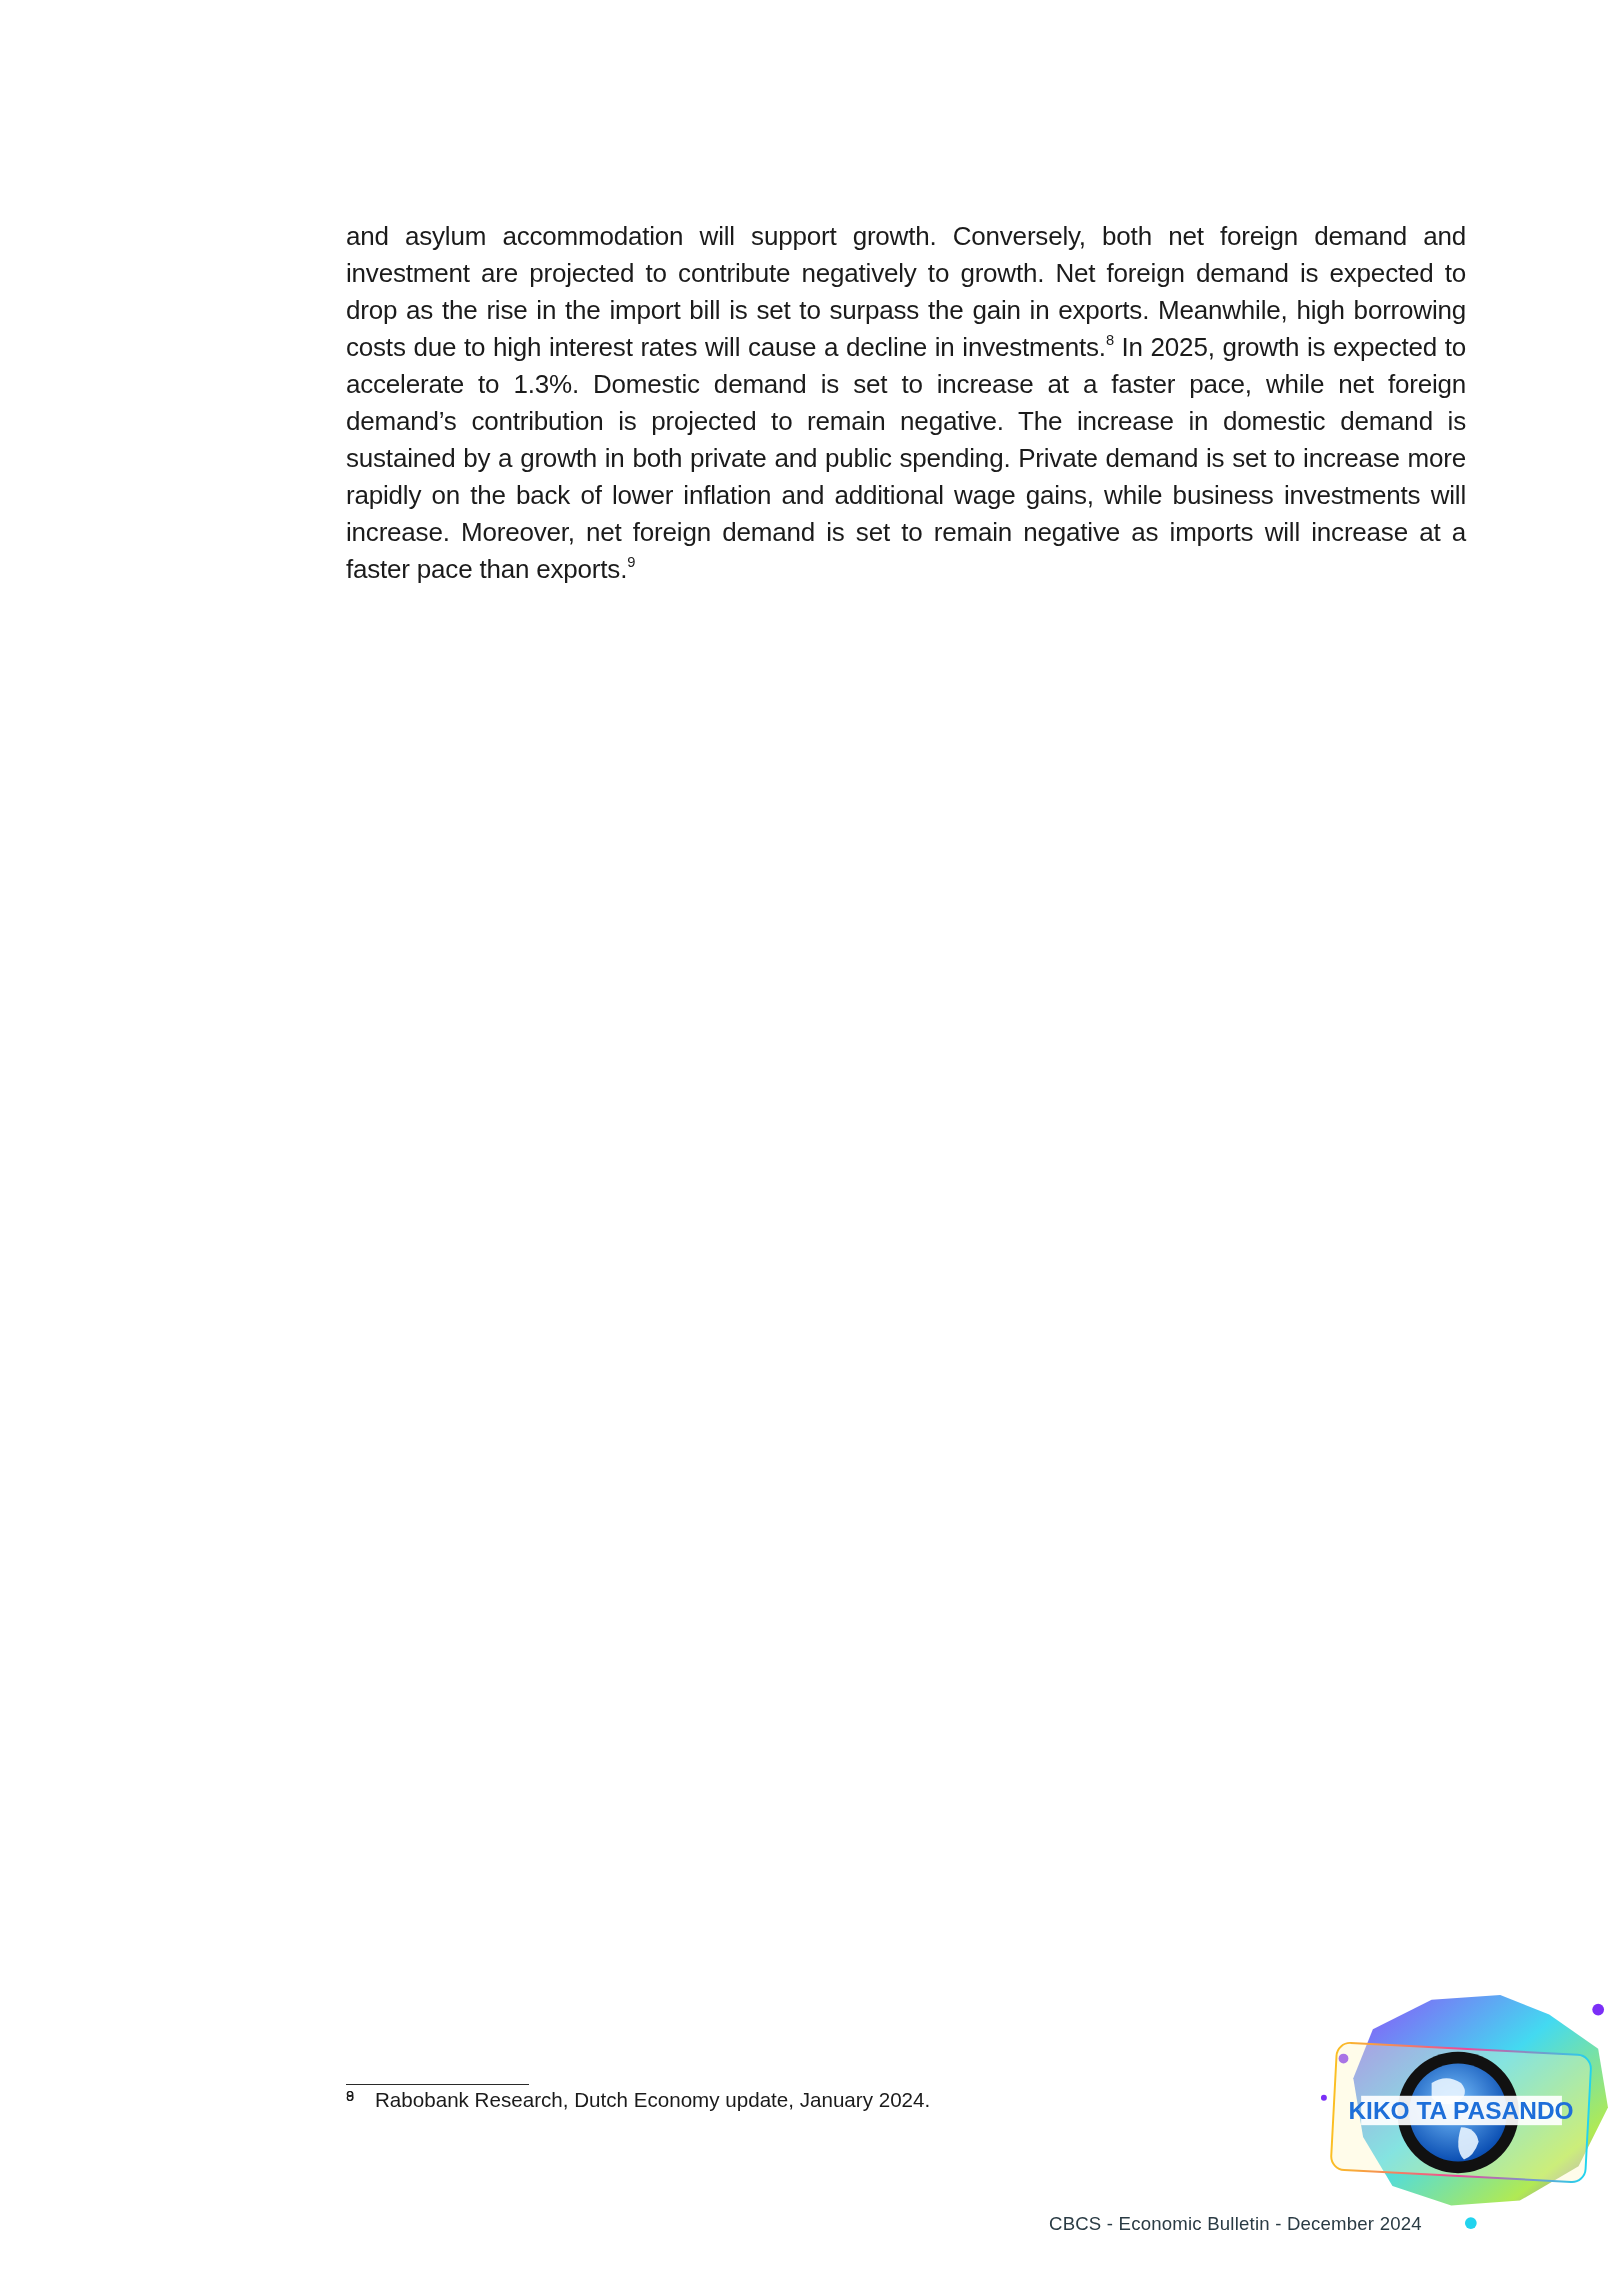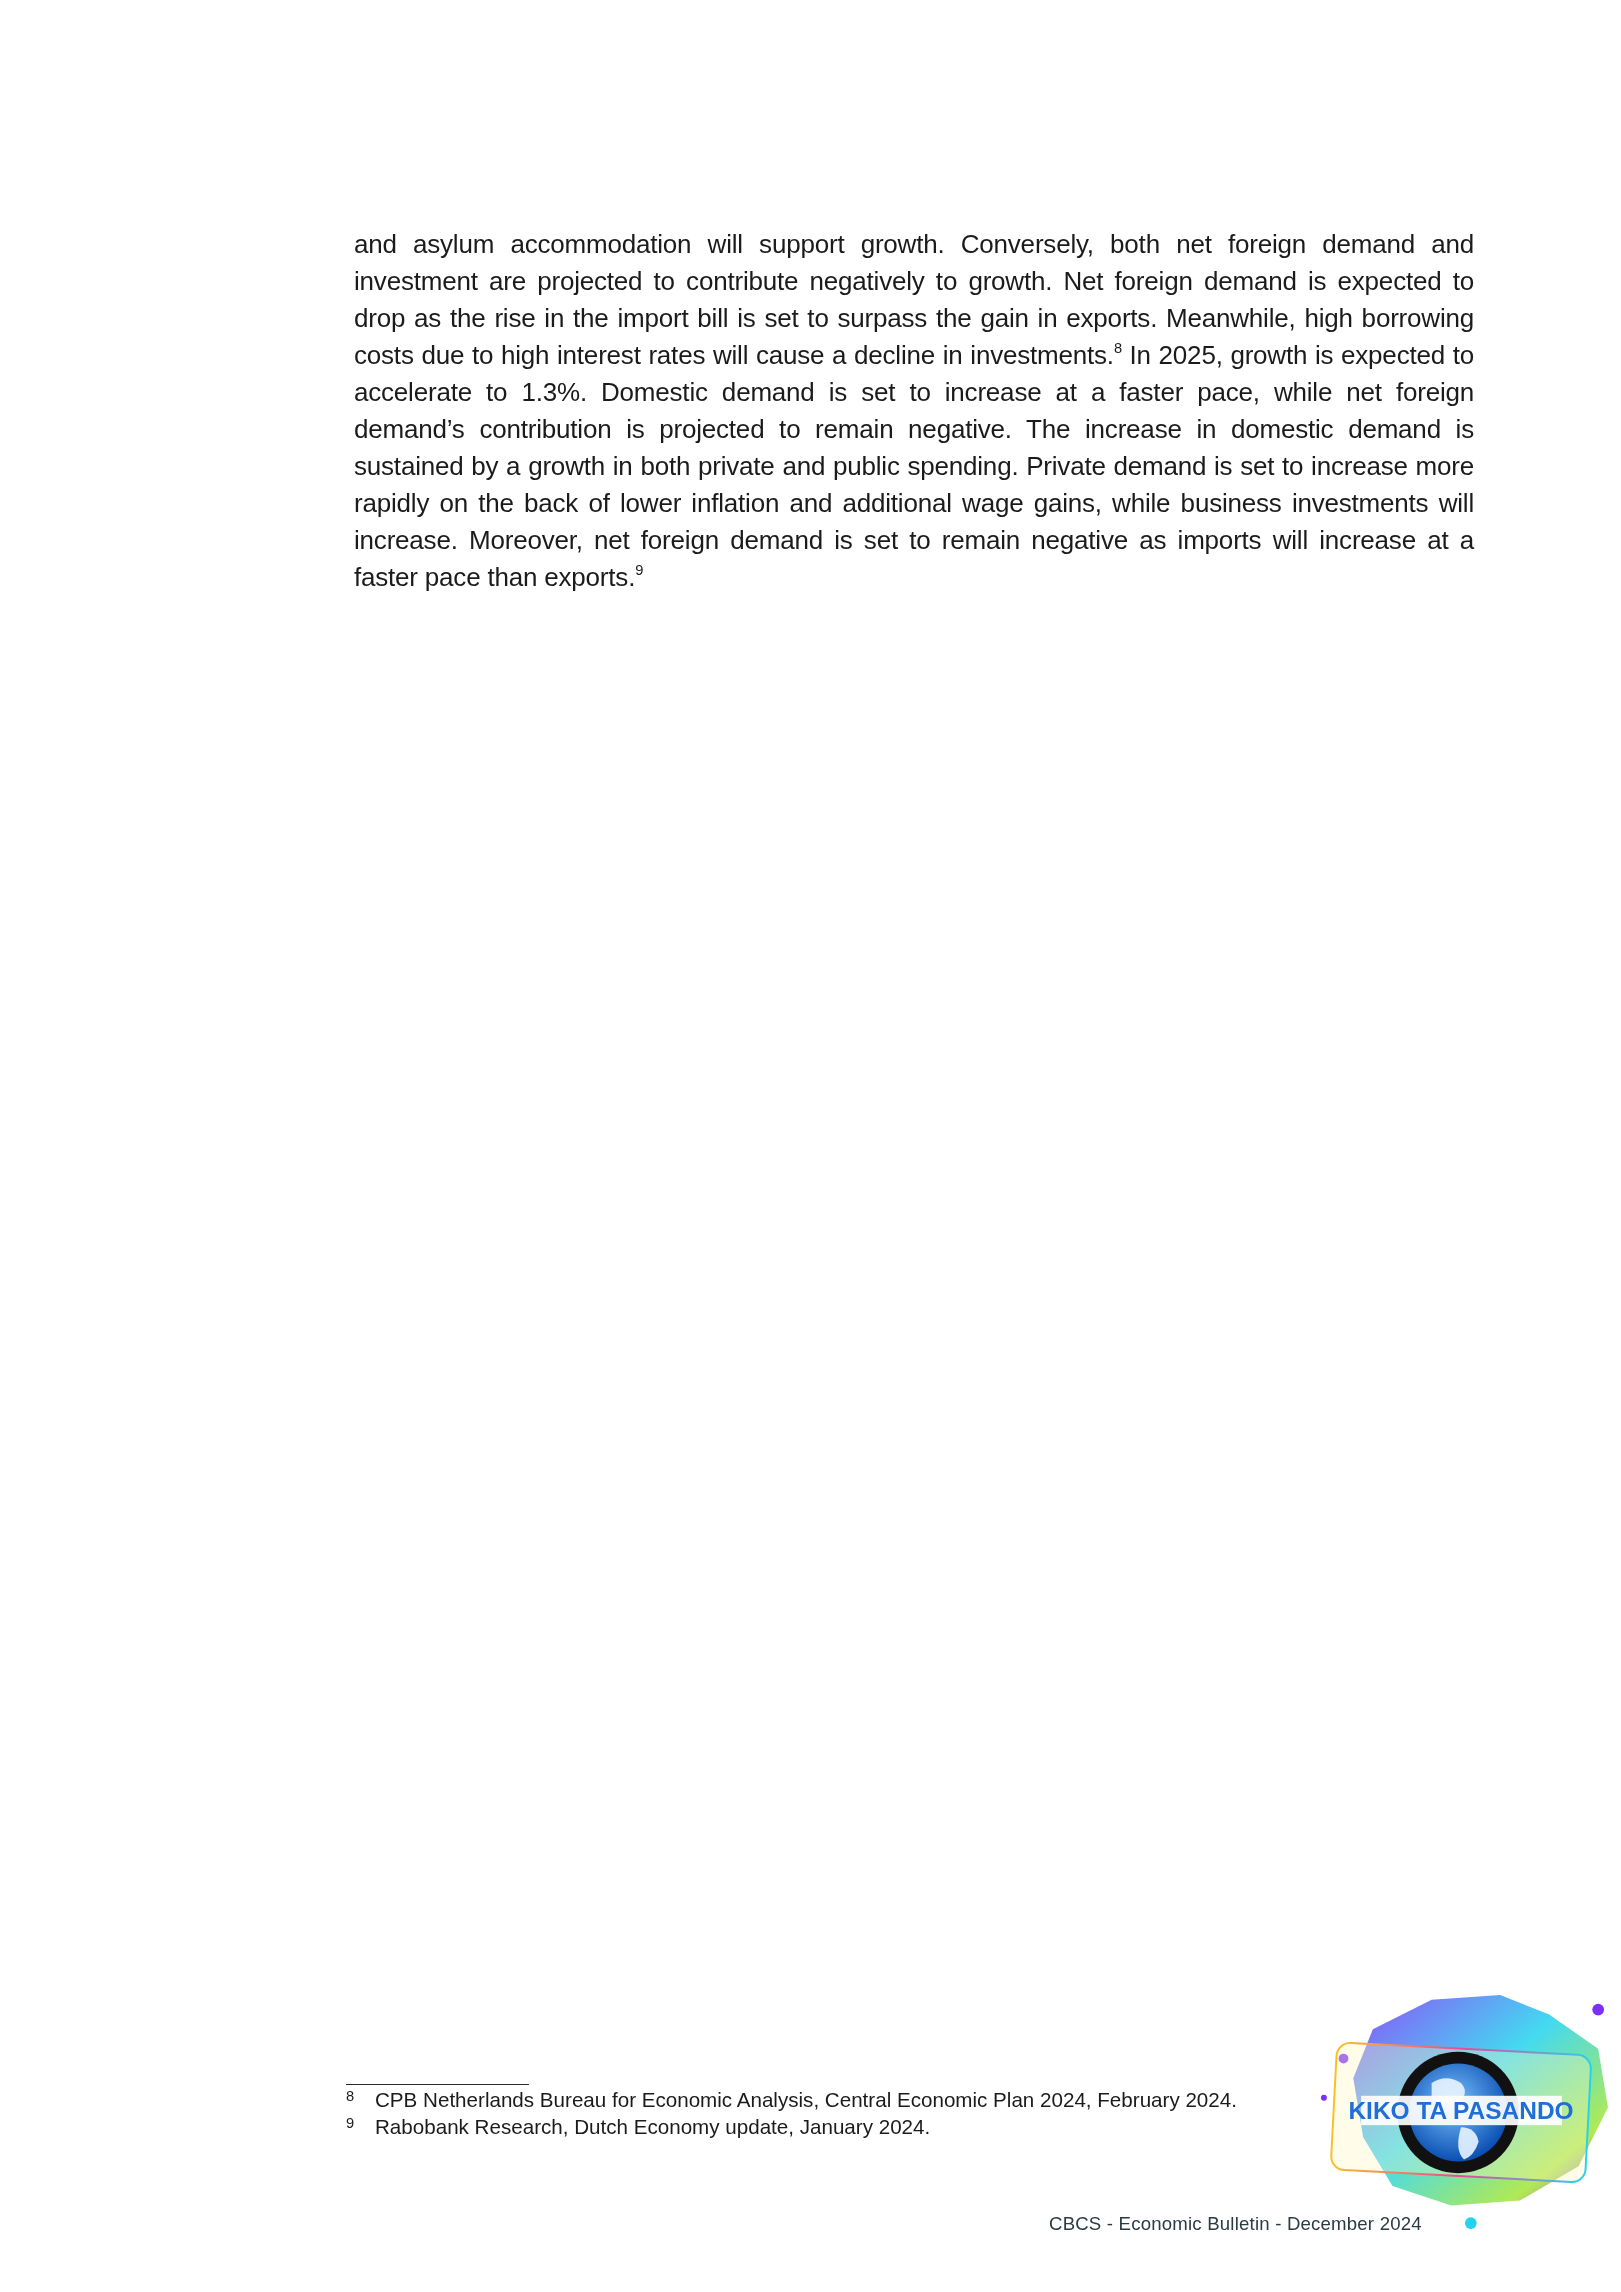--- a/index.html
+++ b/index.html
@@ -1,41 +1,40 @@
 <!DOCTYPE html>
 <html><head>
 <meta charset="utf-8">
 <style>
   html, body { margin: 0; padding: 0; background: #ffffff; }
   body { width: 1621px; height: 2293px; position: relative; overflow: hidden;
          font-family: "Liberation Sans", "DejaVu Sans", sans-serif; color: #1a1a1a; }
   .body-text {
     position: absolute; left: 346px; top: 218px; width: 1120px;
     font-size: 26px; line-height: 37px; text-align: justify;
-    letter-spacing: -0.2px; word-spacing: 0px; color: #1b1b1b; margin: 8px;
+    letter-spacing: -0.2px; word-spacing: 0px; color: #1b1b1b; margin: 0;
   }
   .body-text sup { font-size: 14.7px; line-height: 0; vertical-align: 10.8px; }
   .fn-rule { position: absolute; left: 346px; top: 2084px; width: 183px; height: 1px; background: #2a2a2a; }
   .footnotes { position: absolute; left: 346px; top: 2087px; width: 1078px; font-size: 20.6px; line-height: 26.5px; color: #1b1b1b; }
   .fn { position: relative; padding-left: 29px; white-space: nowrap; }
   .fn .num { position: absolute; left: 0; top: -3.9px; font-size: 14.7px; }
   .footer { position: absolute; left: 1049px; top: 2213px; font-size: 18.6px; color: #2a3b44; white-space: nowrap; letter-spacing: 0.2px; }
   .logo { position: absolute; left: 1304px; top: 1990px; width: 318px; height: 239px; }
 </style>
 </head>
 <body>
 
 <p class="body-text"><span>and asylum accommodation will support growth. Conversely, both net foreign demand and investment are projected to contribute negatively to growth. Net foreign demand is expected to drop as the rise in the import bill is set to surpass the gain in exports. Meanwhile, high borrowing costs due to high interest rates will cause a decline in investments.</span><sup>8</sup><span> In 2025, growth is expected to accelerate to 1.3%. Domestic demand is set to increase at a faster pace, while net foreign demand’s contribution is projected to remain negative. The increase in domestic demand is sustained by a growth in both private and public spending. Private demand is set to increase more rapidly on the back of lower inflation and additional wage gains, while business investments will increase. Moreover, net foreign demand is set to remain negative as imports will increase at a faster pace than exports.</span><sup>9</sup></p>
 
 <div class="fn-rule"></div>
 
 <div class="footnotes">
   <div class="fn">
     <span class="num">8</span>
-    <span>CPB Netherlands Bureau for Economic Analysis, Central Economic Plan 2024, February 2024.</span>
   </div>
   <div class="fn">
     <span class="num">9</span>
     <span>Rabobank Research, Dutch Economy update, January 2024.</span>
   </div>
 </div>
 
 <div class="footer">CBCS - Economic Bulletin - December 2024</div>
 
 <div class="logo">

